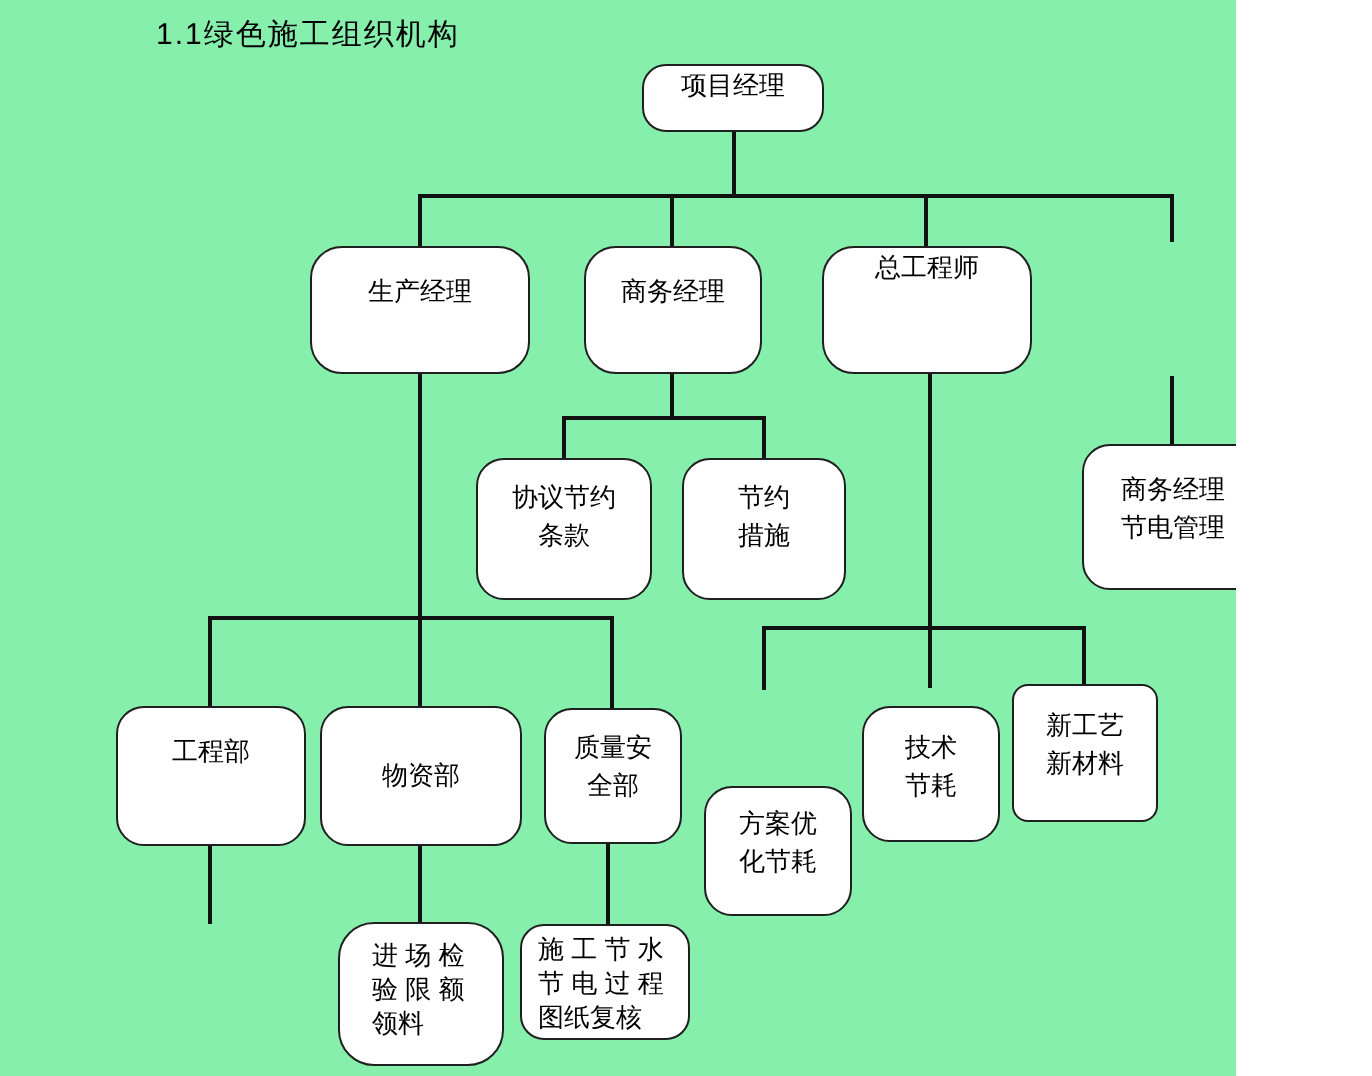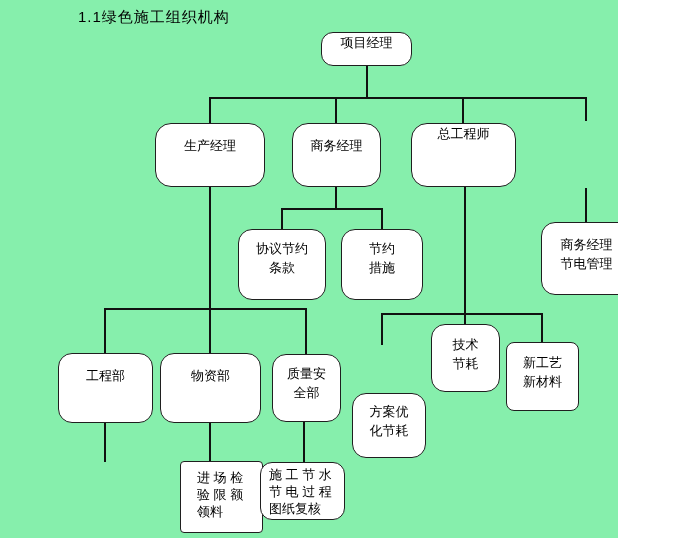--- a/index.html
+++ b/index.html
@@ -87,46 +87,46 @@
 
   <div class="node" style="left:541px;top:222px;width:91px;height:73px;border-radius:14px;padding-top:12px;">
     <span>商务经理
 节电管理</span>
   </div>
 
   <div class="node" style="left:58px;top:353px;width:95px;height:70px;border-radius:14px;padding-top:12px;">
     <span>工程部</span>
   </div>
 
-  <div class="node" style="left:160px;top:353px;width:101px;height:70px;border-radius:14px;padding-top:12px;">
+  <div class="node" style="left:160px;top:353px;width:101px;height:70px;border-radius:14px;padding-top:24px;">
     <span>物资部</span>
   </div>
 
   <div class="node" style="left:272px;top:354px;width:69px;height:68px;border-radius:14px;padding-top:9px;">
     <span>质量安
 全部</span>
   </div>
 
   <div class="node" style="left:352px;top:345px;width:74px;height:65px;border-radius:14px;padding-top:8px;margin-top:48px;">
     <span>方案优
 化节耗</span>
   </div>
 
-  <div class="node" style="left:431px;top:324px;width:69px;height:68px;border-radius:14px;padding-top:10px;">
+  <div class="node" style="left:431px;top:353px;width:69px;height:68px;border-radius:14px;padding-top:10px;">
     <span>技术
 节耗</span>
   </div>
 
   <div class="node" style="left:506px;top:342px;width:73px;height:69px;border-radius:8px;padding-top:10px;">
     <span>新工艺
 新材料</span>
   </div>
 
 
-  <div class="node justify" style="left:180px;top:461px;width:83px;height:72px;border-radius:4px;padding-top:7px;padding-left:16px;">
+  <div class="node justify" style="left:169px;top:461px;width:83px;height:72px;border-radius:18px;padding-top:7px;padding-left:16px;">
     <span>进 场 检
 验 限 额
 领料</span>
   </div>
 
   <div class="node justify" style="left:260px;top:462px;width:85px;height:58px;border-radius:12px;padding-top:3px;">
     <span>施 工 节 水
 节 电 过 程
 图纸复核</span>
   </div>

